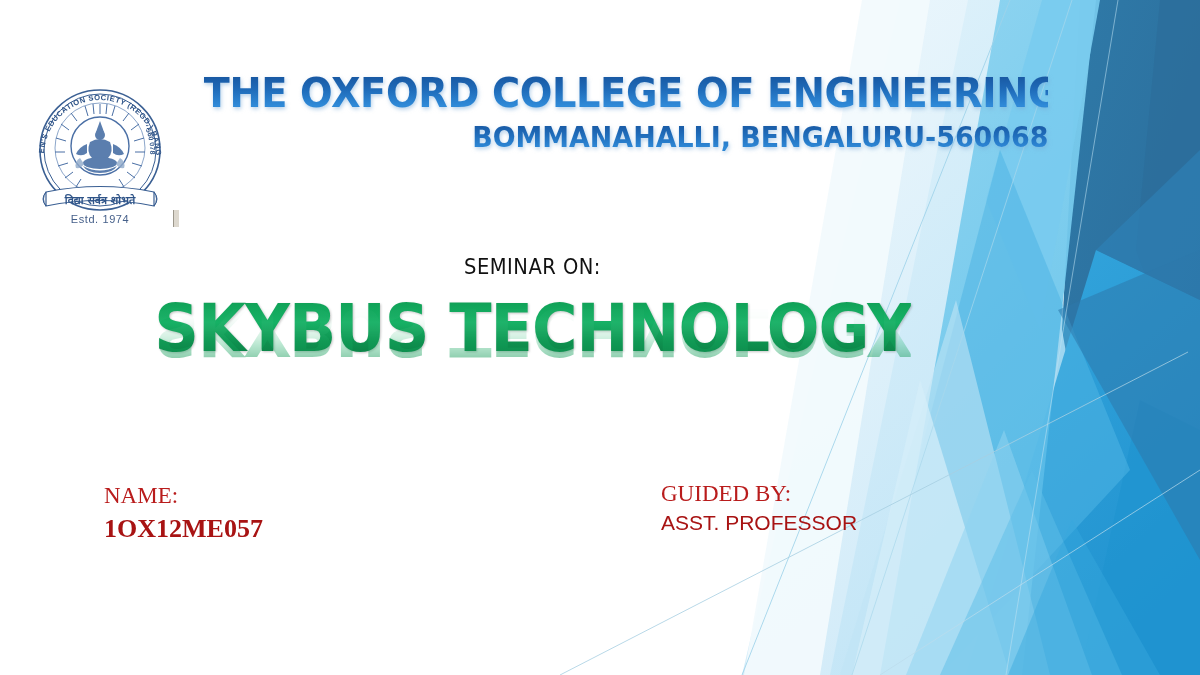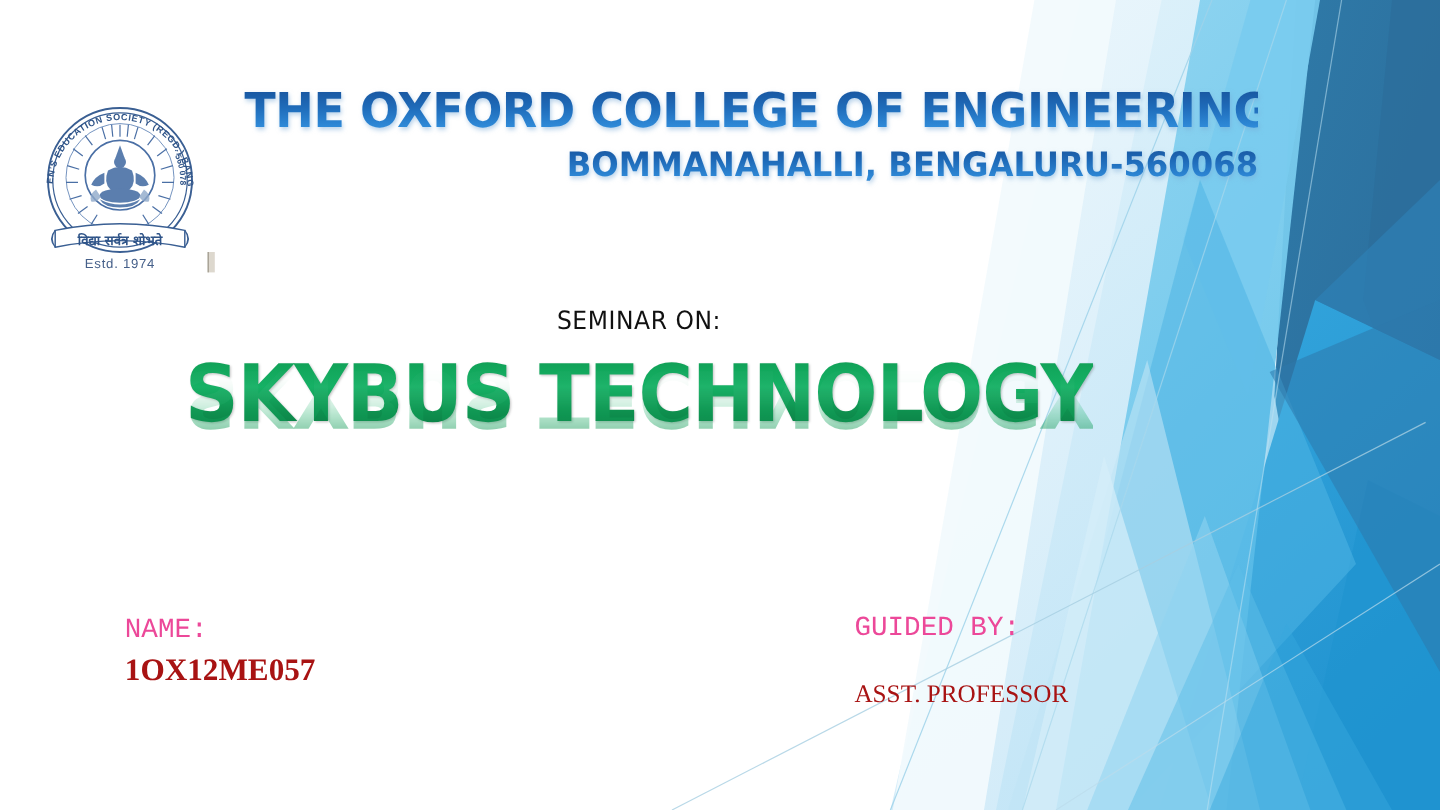--- a/index.html
+++ b/index.html
@@ -152,46 +152,44 @@
   }
 
   
   .credits-left {
     position: absolute;
     left: 104px;
     top: 481px;
   }
   .credits-right {
     position: absolute;
-    left: 712px;
+    left: 661px;
     top: 479px;
   }
   .credit-label {
-    font-family: Liberation Mono, monospace;
+    font-family: Liberation Serif, serif;
     font-size: 23px;
     line-height: 1.3;
-    color: #ec4899;
-    white-space: nowrap;
-    margin-top: 30px;
+    color: #b91c1c;
+    white-space: nowrap;
   }
   .credit-name {
     font-family: "Liberation Serif", serif;
     font-weight: bold;
     font-size: 26px;
     line-height: 1.35;
     color: #a81313;
     white-space: nowrap;
   }
   .credit-sub {
-    font-family: Liberation Serif, serif;
+    font-family: Liberation Sans, sans-serif;
     font-size: 21px;
     line-height: 1.3;
     color: #a81313;
     white-space: nowrap;
-    margin-top: 26px;
   }
 </style>
 </head>
 <body>
 
 <div class="slide">
 
   <svg class="bg-layer" viewBox="0 0 1200 675" preserveAspectRatio="none" xmlns="http://www.w3.org/2000/svg">
     <defs>
       <linearGradient id="gPale" x1="0" y1="0" x2="0.3" y2="1">

